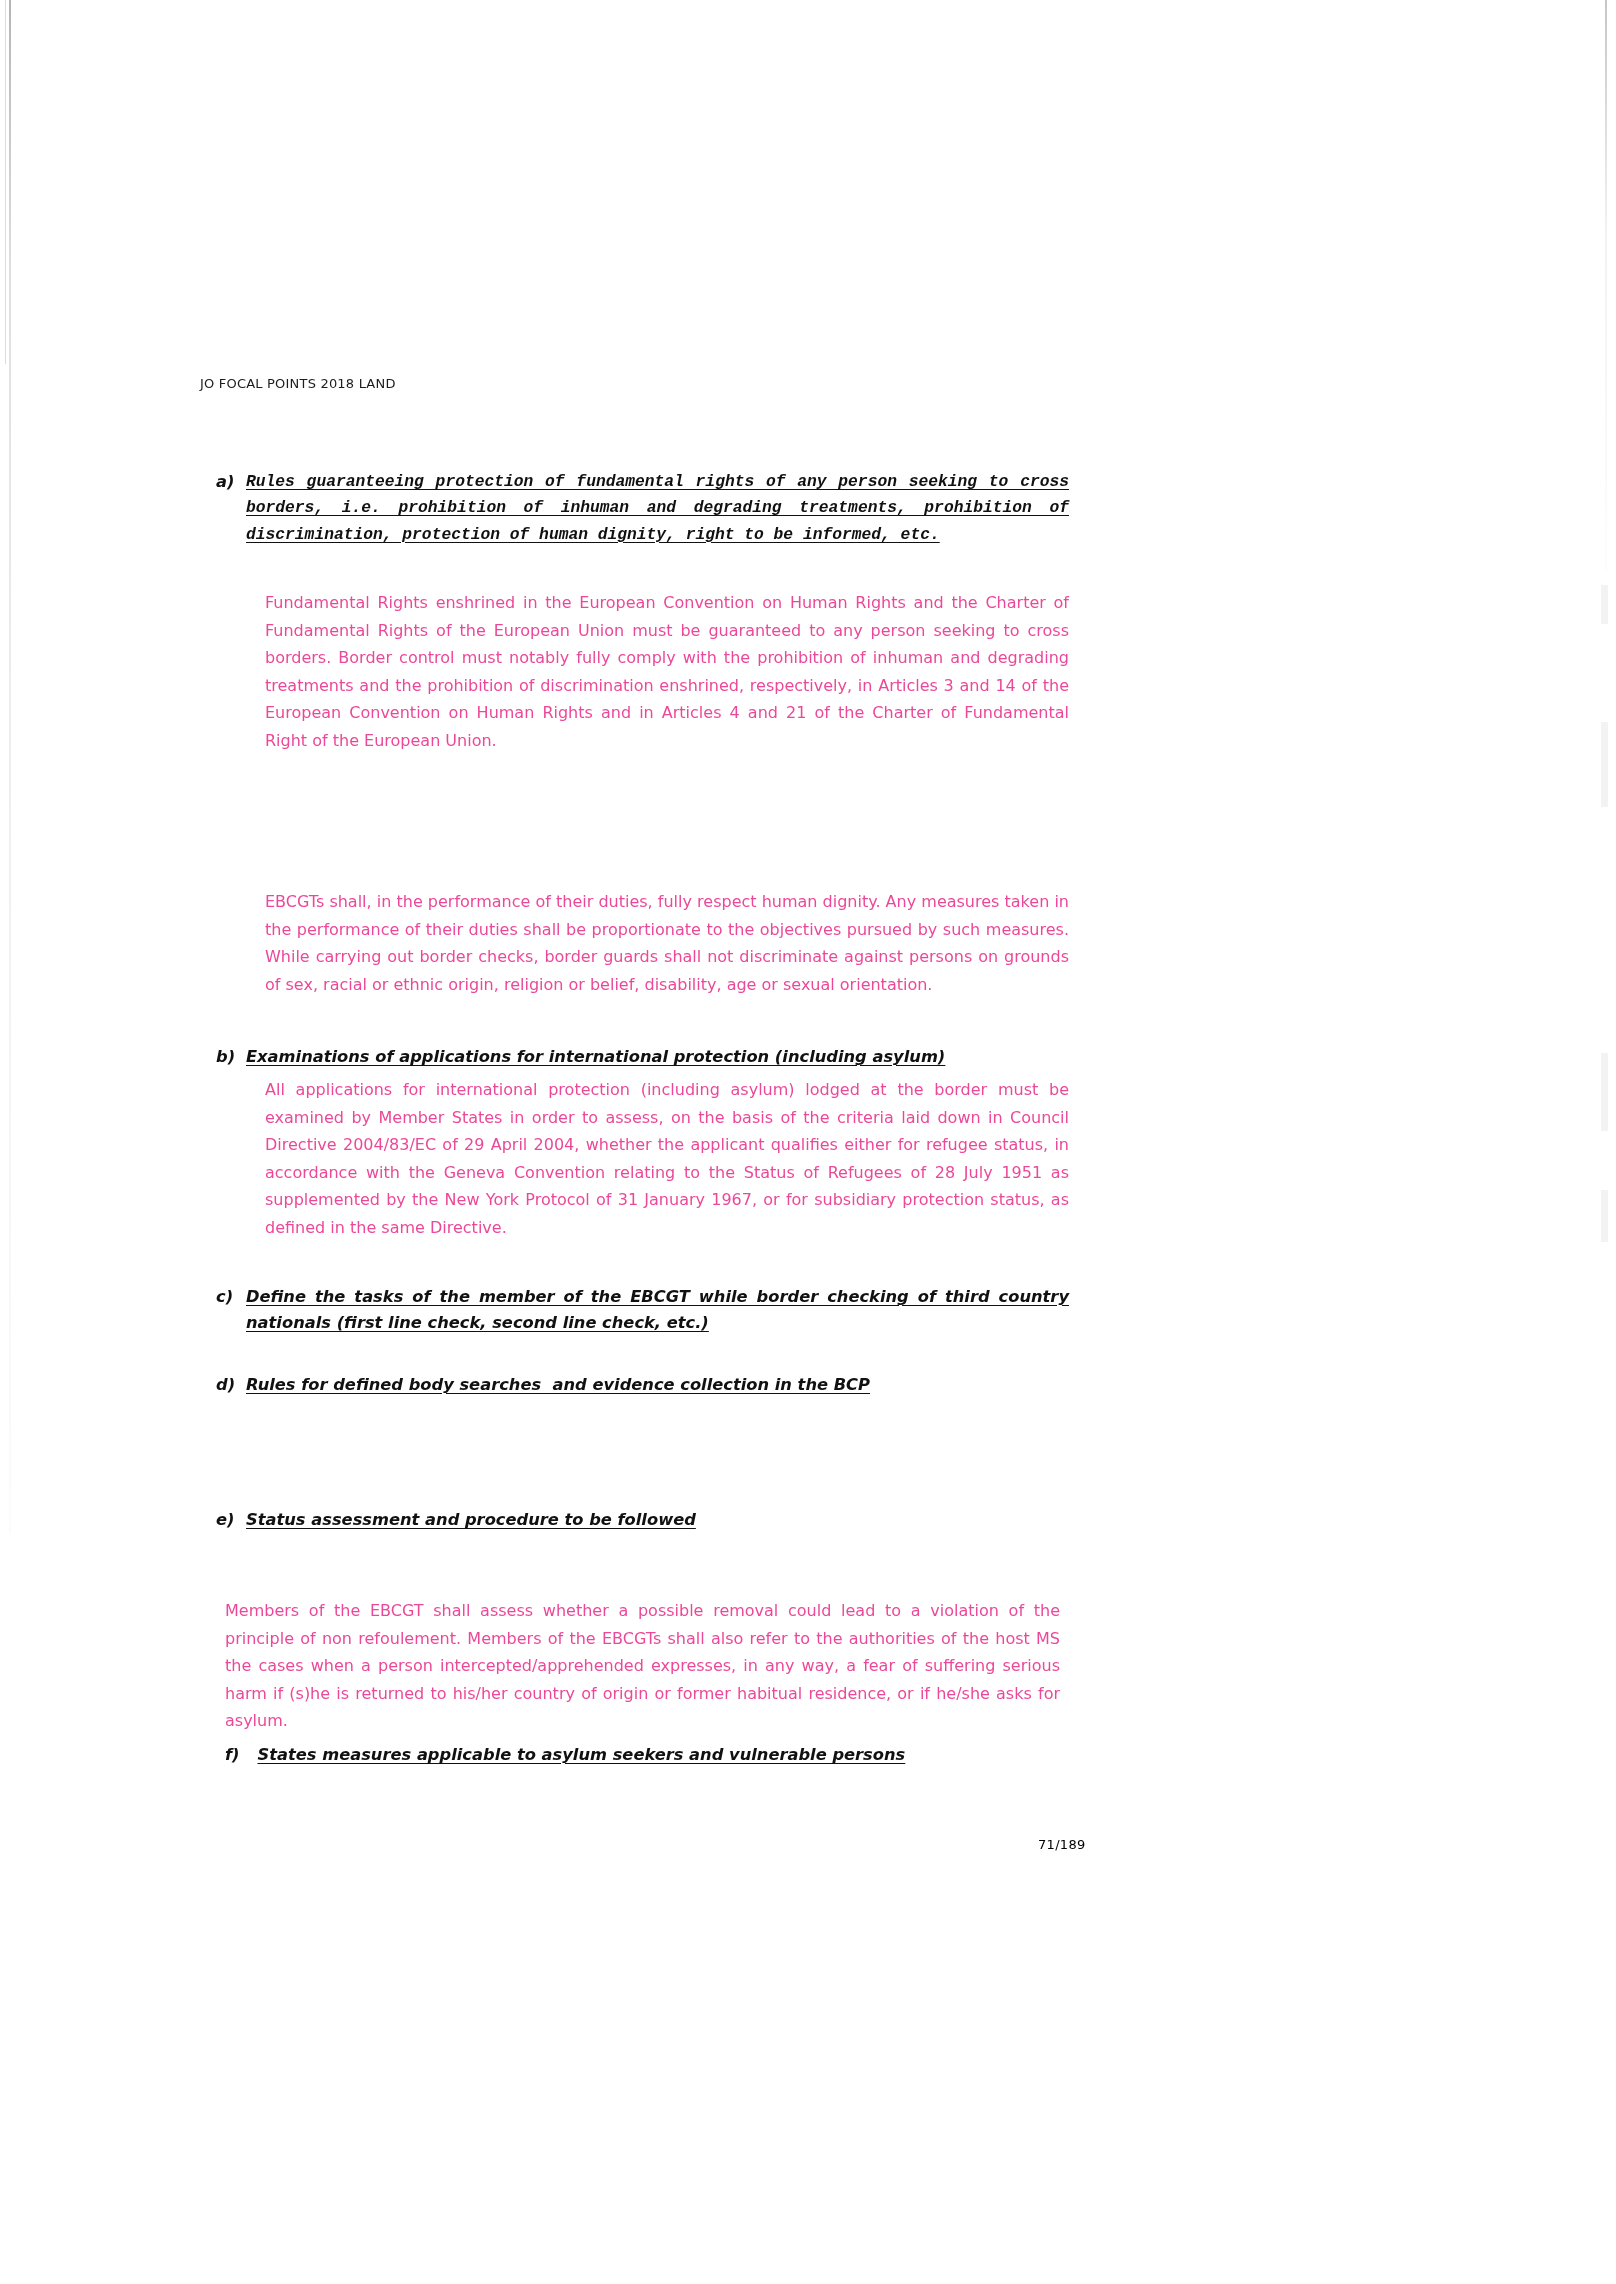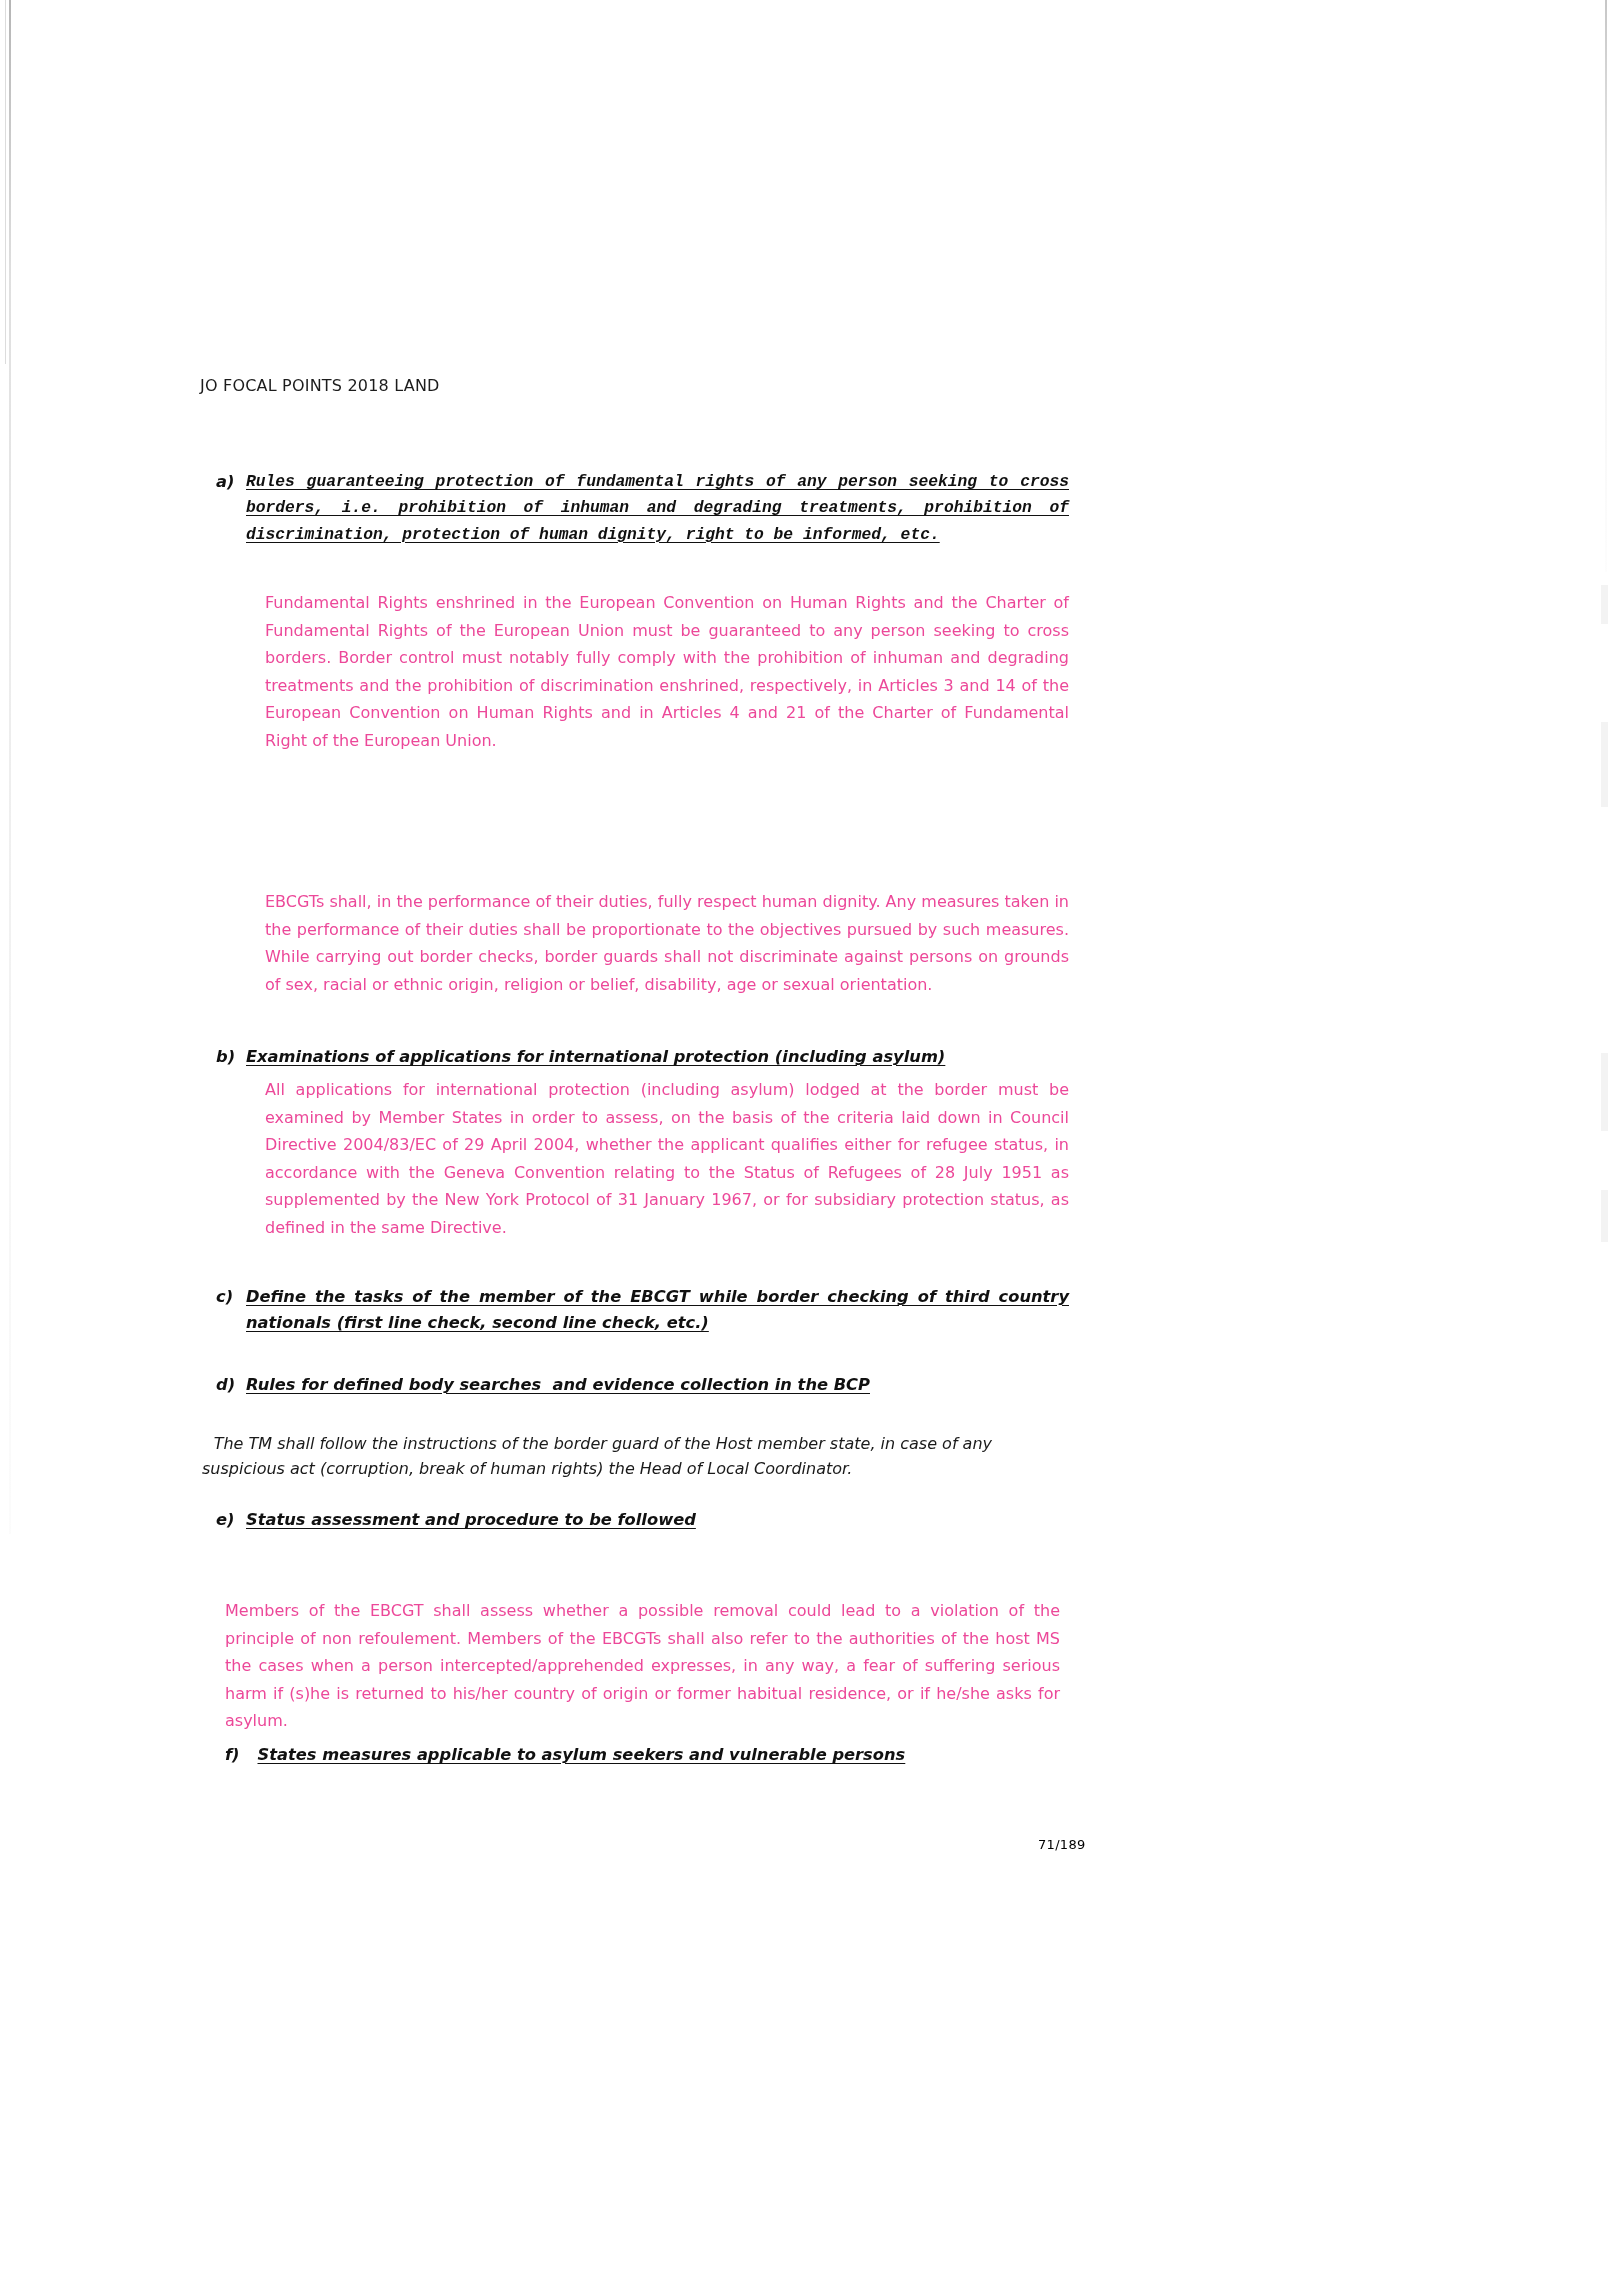--- a/index.html
+++ b/index.html
@@ -56,21 +56,21 @@
     left: 1601px;
     width: 6.5px;
     background: rgba(200,200,200,0.22);
   }
 
   
   .doc-header {
     position: absolute;
     left: 200px;
     top: 376px;
-    font-size: 16px;
+    font-size: 13px;
     letter-spacing: 0.2px;
     color: #1c1c1c;
     white-space: nowrap;
   }
 
   .item {
     position: absolute;
     display: flex;
     align-items: flex-start;
   }
@@ -158,21 +158,20 @@
   <div class="item" style="left:216px; top:1284px; width:853px;">
     <span class="marker" style="width:30px;">c)</span>
     <span class="heading-text" style="width:823px;">Define the tasks of the member of the EBCGT while border checking of third country nationals (first line check, second line check, etc.)</span>
   </div>
 
   <div class="item" style="left:216px; top:1372px; width:853px;">
     <span class="marker" style="width:30px;">d)</span>
     <span class="heading-text" style="width:823px; white-space:pre-wrap;">Rules for defined body searches  and evidence collection in the BCP</span>
   </div>
 
-  <div class="italic-par" style="left:202px; top:1432px; width:865px; text-indent:11.7px;">The TM shall follow the instructions of the border guard of the Host member state, in case of any suspicious act (corruption, break of human rights) the Head of Local Coordinator.</div>
 
   <div class="item" style="left:216px; top:1507px; width:853px;">
     <span class="marker" style="width:30px;">e)</span>
     <span class="heading-text" style="width:823px;">Status assessment and procedure to be followed</span>
   </div>
 
   <div class="body-par" style="left:225px; top:1597px; width:835px;">Members of the EBCGT shall assess whether a possible removal could lead to a violation of the principle of non refoulement. Members of the EBCGTs shall also refer to the authorities of the host MS the cases when a person intercepted/apprehended expresses, in any way, a fear of suffering serious harm if (s)he is returned to his/her country of origin or former habitual residence, or if he/she asks for asylum.</div>
 
   <div class="item" style="left:225px; top:1742px; width:845px;">
     <span class="marker" style="width:32.5px;">f)</span>

